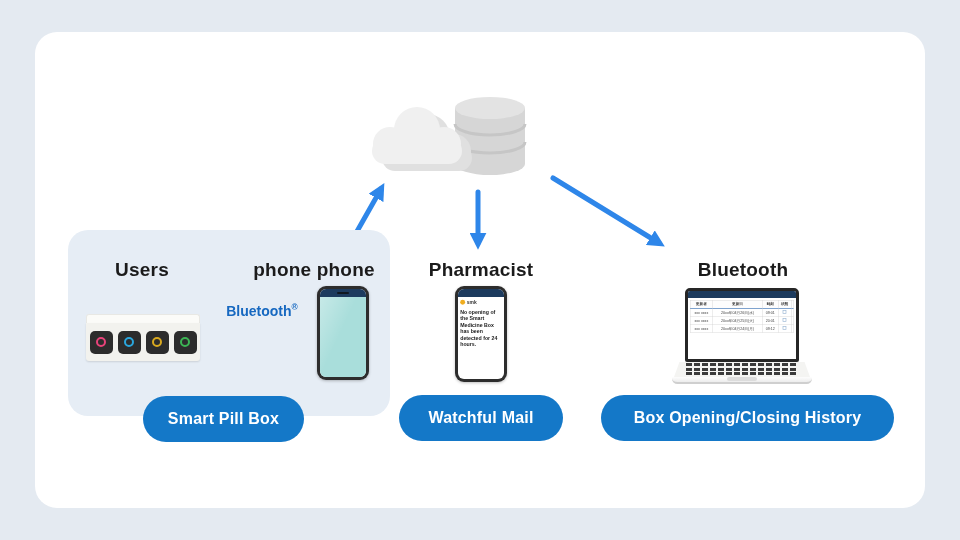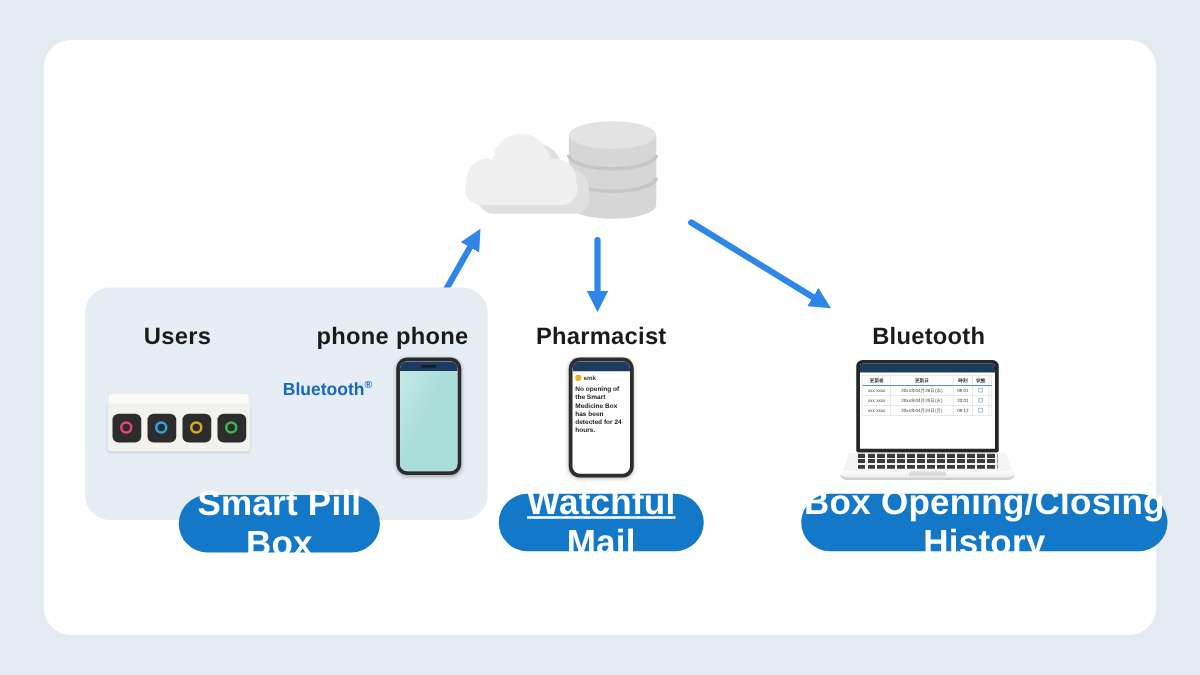--- a/index.html
+++ b/index.html
@@ -96,21 +96,21 @@
   .laptop-base {
     position:absolute; top:89px; left:0; width:140px; height:7px;
     background:linear-gradient(#fdfdfd,#ececec);
     border-radius:3px 3px 10px 10px; border-bottom:2px solid #cfcfcf;
   }
   .trackpad { position:absolute; left:55px; top:0; width:30px; height:4px; background:#dcdcdc; border-radius:2px; }
 
   
   .pill-button {
     position:absolute; height:46px; border-radius:23px;
-    background:var(--button-blue,#1478c8); color:#fff; font-weight:700; font-size:28px;
+    background:var(--button-blue,#1478c8); color:#fff; font-weight:700; font-size:16px;
     display:flex; align-items:center; justify-content:center; border:none; cursor:pointer;
     font-family:"Liberation Sans","DejaVu Sans",sans-serif; letter-spacing:0.2px;
   }
 </style>
 </head>
 <body>
 
 <div class="card"></div>
 
 <svg class="diagram-layer" style="left:360px; top:92px; width:170px; height:88px; position:absolute;" viewBox="0 0 170 88">
@@ -243,14 +243,14 @@
   </div>
   <div class="laptop-deck">
     <div class="laptop-keys"></div>
   </div>
   <div class="laptop-base">
     <div class="trackpad"></div>
   </div>
 </div>
 
 <button class="pill-button" style="left:143px; top:396px; width:161px;">Smart Pill Box</button>
-<button class="pill-button" style="left:399px; top:395px; width:164px;text-decoration:underline;">Watchful Mail</button>
-<button class="pill-button" style="left:601px; top:395px; width:293px;margin-left:40px;">Box Opening/Closing History</button>
+<button class="pill-button" style="left:399px; top:395px; width:164px;">Watchful Mail</button>
+<button class="pill-button" style="left:601px; top:395px; width:293px;">Box Opening/Closing History</button>
 
 </body></html>

